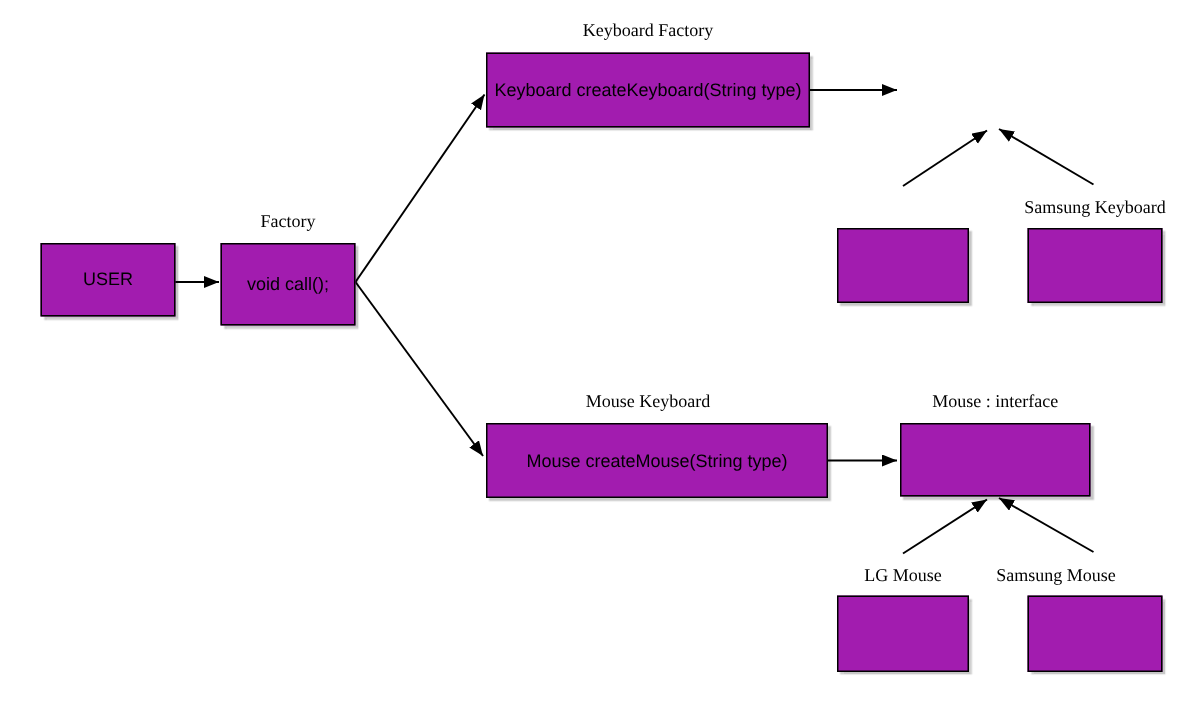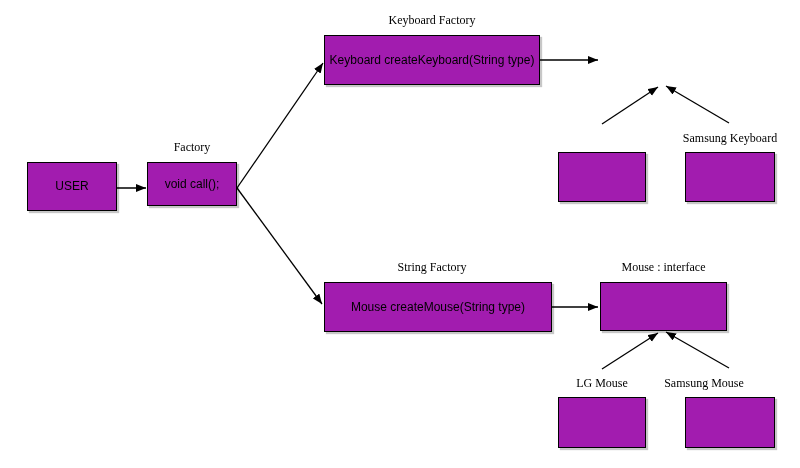--- a/index.html
+++ b/index.html
@@ -65,40 +65,40 @@
     <line x1="729" y1="123" x2="666" y2="86" stroke="#000000" stroke-width="1.3" marker-end="url(#arrowhead)"></line>
     <line x1="602" y1="369" x2="658" y2="333" stroke="#000000" stroke-width="1.3" marker-end="url(#arrowhead)"></line>
     <line x1="729" y1="368" x2="666" y2="332" stroke="#000000" stroke-width="1.3" marker-end="url(#arrowhead)"></line>
   </svg>
 
   <div class="node" style="left:7px; top:162px; width:90px; height:49px;margin-left:20px;">
     <span>USER</span>
   </div>
 
   <div class="node-label" style="left:132px; top:140px; width:120px;">Factory</div>
-  <div class="node" style="left:147px; top:162px; width:90px; height:44px;">
+  <div class="node" style="left:147px; top:162px; width:90px; height:55px;">
     <span>void call();</span>
   </div>
 
   <div class="node-label" style="left:372px; top:13px; width:120px;">Keyboard Factory</div>
   <div class="node" style="left:324px; top:35px; width:216px; height:50px;">
     <span>Keyboard createKeyboard(String type)</span>
   </div>
 
 
   <div class="node" style="left:558px; top:152px; width:88px; height:50px;">
     <span></span>
   </div>
 
   <div class="node-label" style="left:670px; top:131px; width:120px;">Samsung Keyboard</div>
   <div class="node" style="left:685px; top:152px; width:90px; height:50px;">
     <span></span>
   </div>
 
-  <div class="node-label" style="left:372px; top:260px; width:120px;">String Factory</div>
+  <div class="node-label" style="left:372px; top:260px; width:120px;">Mouse Keyboard</div>
   <div class="node" style="left:324px; top:282px; width:228px; height:50px;">
     <span>Mouse createMouse(String type)</span>
   </div>
 
   <div class="node-label" style="left:593px; top:260px; width:141px;">Mouse : interface</div>
   <div class="node" style="left:600px; top:282px; width:127px; height:49px;">
     <span></span>
   </div>
 
   <div class="node-label" style="left:542px; top:376px; width:120px;">LG Mouse</div>

